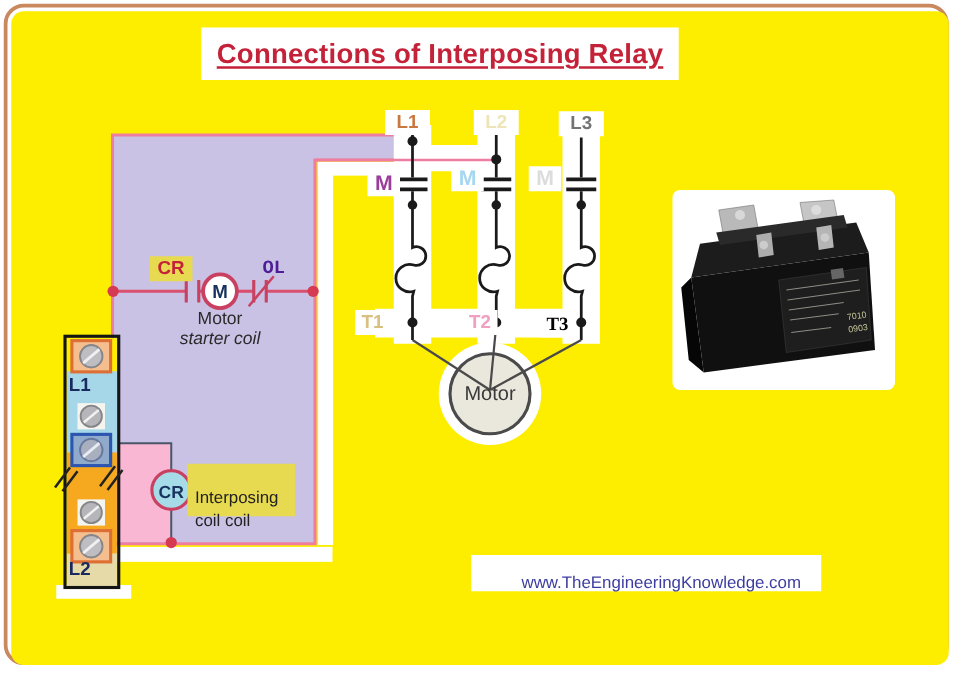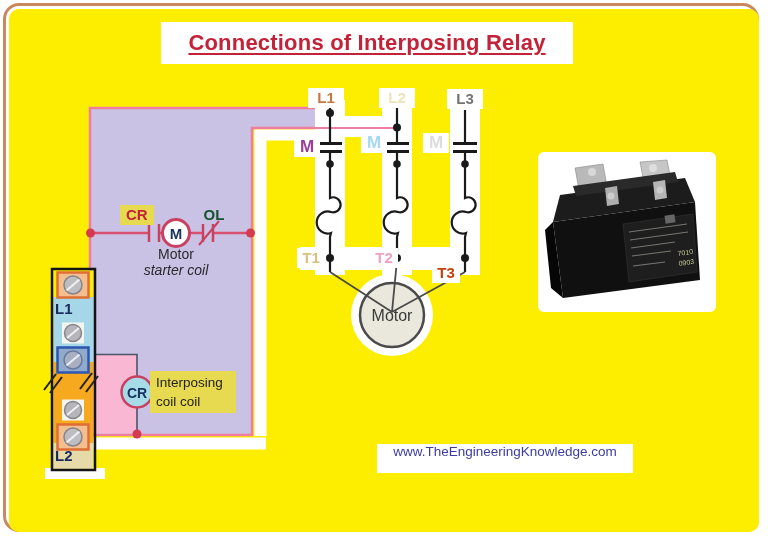--- a/index.html
+++ b/index.html
@@ -2,32 +2,32 @@
 <html><head>
 <meta charset="utf-8">
 <style>
   html,body{margin:0;padding:0;background:#ffffff;font-family:"Liberation Sans",sans-serif;}
   .stage{position:relative;width:768px;height:541px;background:#ffffff;overflow:hidden;}
   .frame{position:absolute;left:3px;top:3px;width:756px;height:529px;border:3px solid #C9895D;border-radius:16px;box-sizing:border-box;}
   .canvas{position:absolute;left:9px;top:9px;width:750px;height:523px;background:#FDEE00;border-radius:10px;}
   svg.schematic{position:absolute;left:0;top:0;}
   .lbl{position:absolute;font-weight:bold;font-size:15px;line-height:20px;color:#222;white-space:nowrap;}
   .chip{background:#ffffff;text-align:center;}
-  .title-box{position:absolute;left:161px;top:22px;width:412px;height:42px;background:#ffffff;display:flex;align-items:center;justify-content:center;}
+  .title-box{position:absolute;left:161px;top:22px;width:382px;height:42px;background:#ffffff;display:flex;align-items:center;justify-content:center;}
   .title-text{font-weight:bold;font-size:22px;color:#C42238;text-decoration:underline;text-underline-offset:3px;letter-spacing:.2px;}
   .hl{background:#E8DA50;}
   .cr-tag{left:120px;top:205px;padding:0 6px;font-size:15px;color:#C42238;}
-  .ol-label{left:200px;top:205px;width:28px;text-align:center;color:#14532d;}
+  .ol-label{left:200px;top:205px;width:28px;text-align:right;color:#4c1d95;font-family:Liberation Mono, monospace;}
   .coil-letter{font-size:15px;color:#17335E;text-align:center;}
   .caption{position:absolute;font-size:14px;color:#2A2A2A;text-align:center;line-height:16px;}
-  .interposing-box{position:absolute;left:150px;top:371px;width:86px;height:42px;background:#E8DA50;padding:2px 0 0 6px;box-sizing:border-box;}
+  .interposing-box{position:absolute;left:150px;top:371px;width:86px;height:42px;background:#E8DA50;padding:17px 0 0 6px;box-sizing:border-box;}
   .interposing-box span{display:block;font-size:13.5px;line-height:19px;color:#222;}
   .tb-label{font-size:15px;color:#1A2A5E;}
   .motor-label{position:absolute;left:352px;top:307px;width:80px;text-align:center;font-size:16px;color:#3A3A3A;}
-  .website-box{position:absolute;left:377px;top:444px;width:256px;height:29px;background:#ffffff;display:flex;align-items:flex-start;justify-content:center;}
+  .website-box{position:absolute;left:377px;top:444px;width:256px;height:29px;background:#ffffff;display:flex;align-items:flex-end;justify-content:center;padding-left:24px;}
   .website-text{font-size:13.5px;color:#3C3CA0;}
 </style>
 </head>
 <body>
 
 <div class="stage">
   <div class="frame"></div>
   <div class="canvas"></div>
 
   <svg class="schematic" width="768" height="541" viewBox="0 0 768 541">
@@ -222,22 +222,22 @@
   <div class="lbl tb-label" style="left:55px;top:446px;">L2</div>
 
   <div class="lbl chip" style="left: 308px; top: 88px; width: 36px; color: rgb(200, 120, 64);">L1</div>
   <div class="lbl chip" style="left: 379px; top: 88px; width: 36px; color: rgb(237, 229, 184);">L2</div>
   <div class="lbl chip" style="left: 447px; top: 89px; width: 36px; color: #737373;">L3</div>
 
   <div class="lbl chip" style="left: 294px; top: 137px; width: 26px; font-size: 17px; color: rgb(155, 61, 155);">M</div>
   <div class="lbl chip" style="left: 361px; top: 133px; width: 26px; font-size: 17px; color: rgb(165, 215, 240);">M</div>
   <div class="lbl chip" style="left: 423px; top: 133px; width: 26px; font-size: 17px; color: rgb(220, 220, 220);">M</div>
 
-  <div class="lbl chip" style="left: 297px; top: 248px; width: 28px; color: rgb(216, 192, 128);">T1</div>
+  <div class="lbl chip" style="left: 284px; top: 248px; width: 28px; color: rgb(216, 192, 128);">T1</div>
   <div class="lbl chip" style="left: 370px; top: 248px; width: 28px; color: rgb(240, 160, 192);">T2</div>
-  <div class="lbl chip" style="left: 432px; top: 263px; width: 28px; color: #c2410c;">T3</div>
+  <div class="lbl chip" style="left: 432px; top: 250px; width: 28px; color: #000000; font-family: Liberation Serif, serif;">T3</div>
 
   <div class="motor-label">Motor</div>
 
   <div class="website-box">
     <span class="website-text">www.TheEngineeringKnowledge.com</span>
   </div>
 </div>
 
 </body></html>

